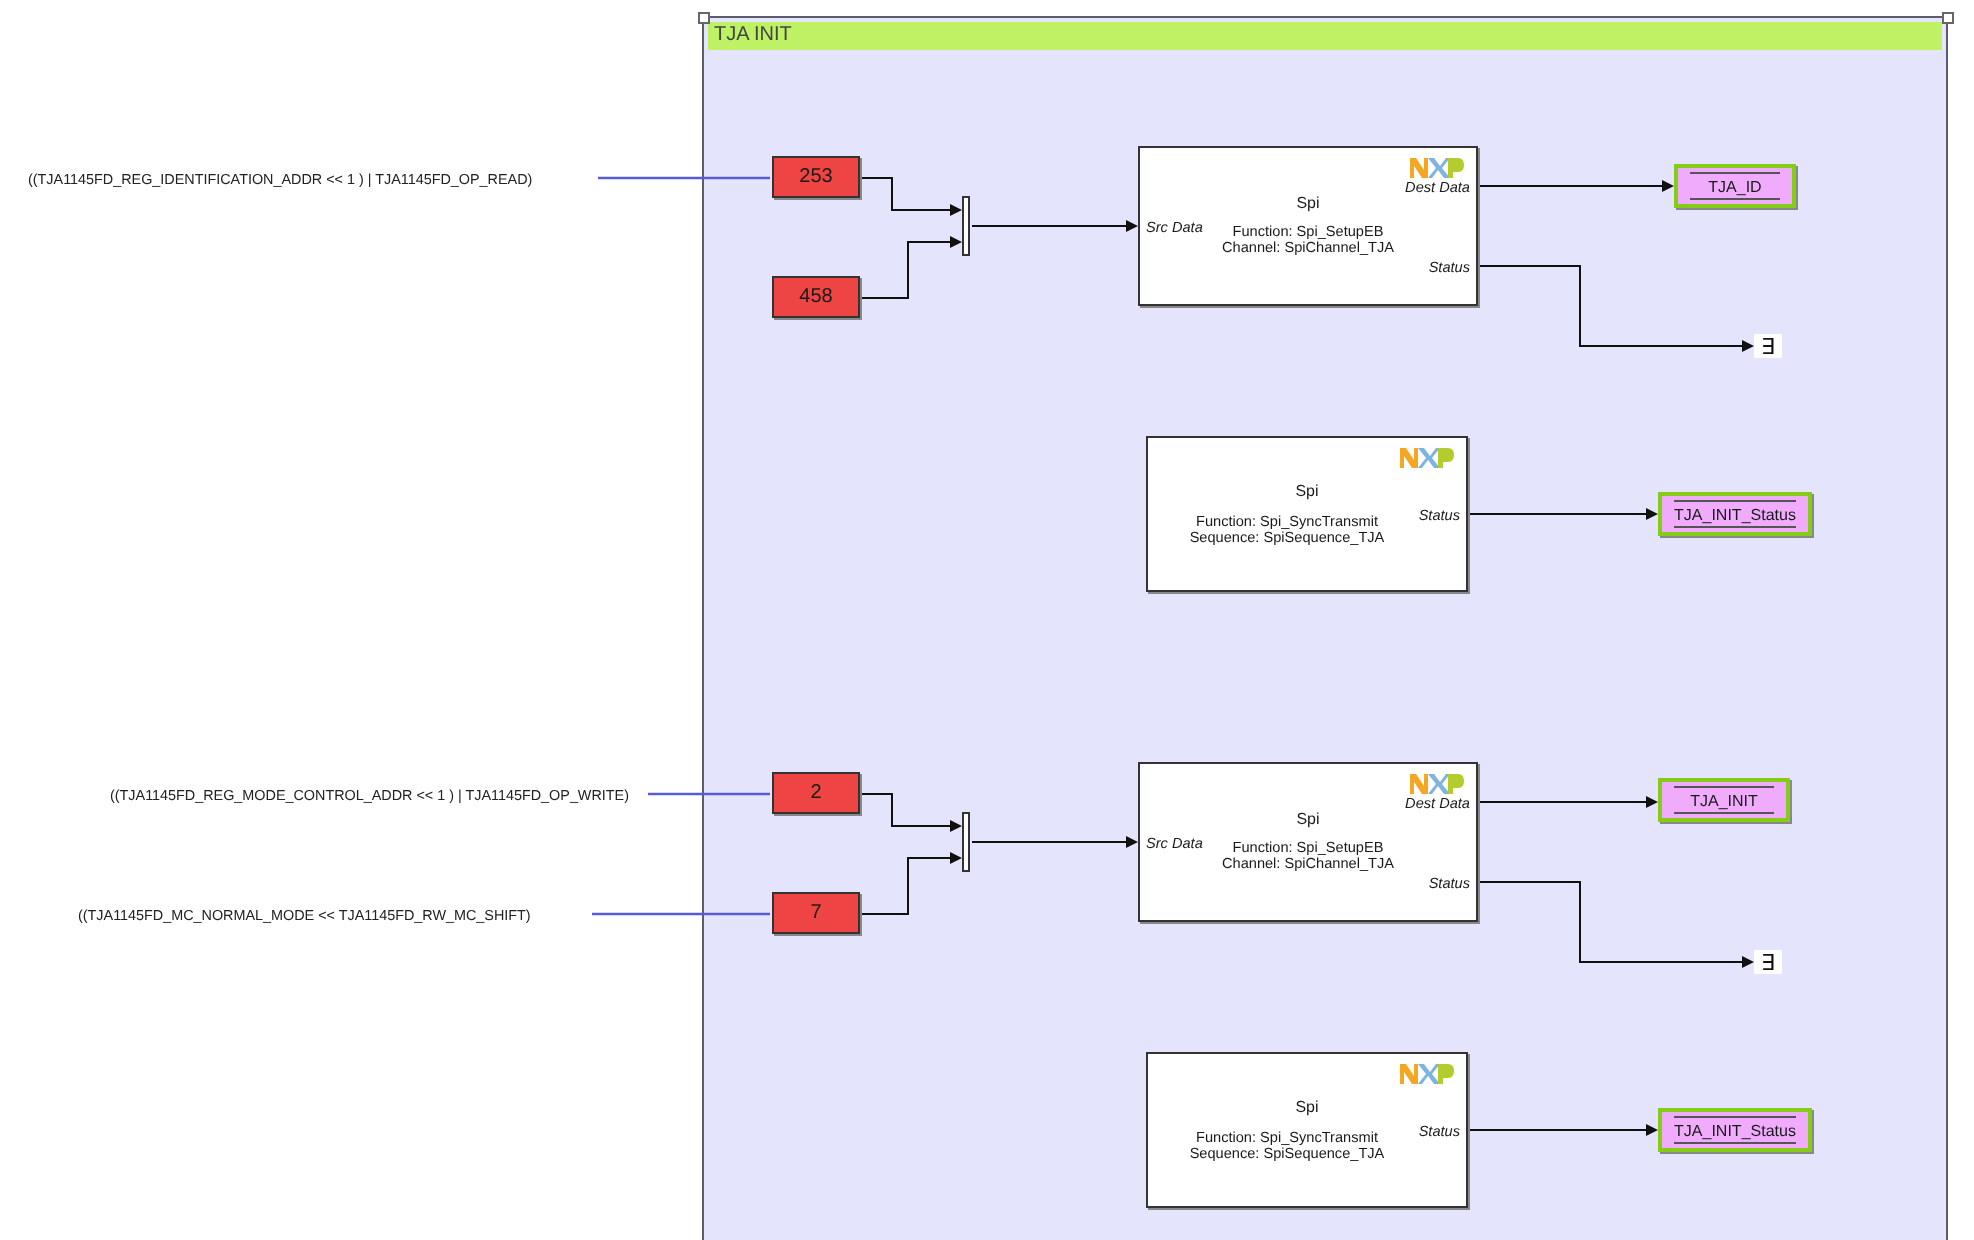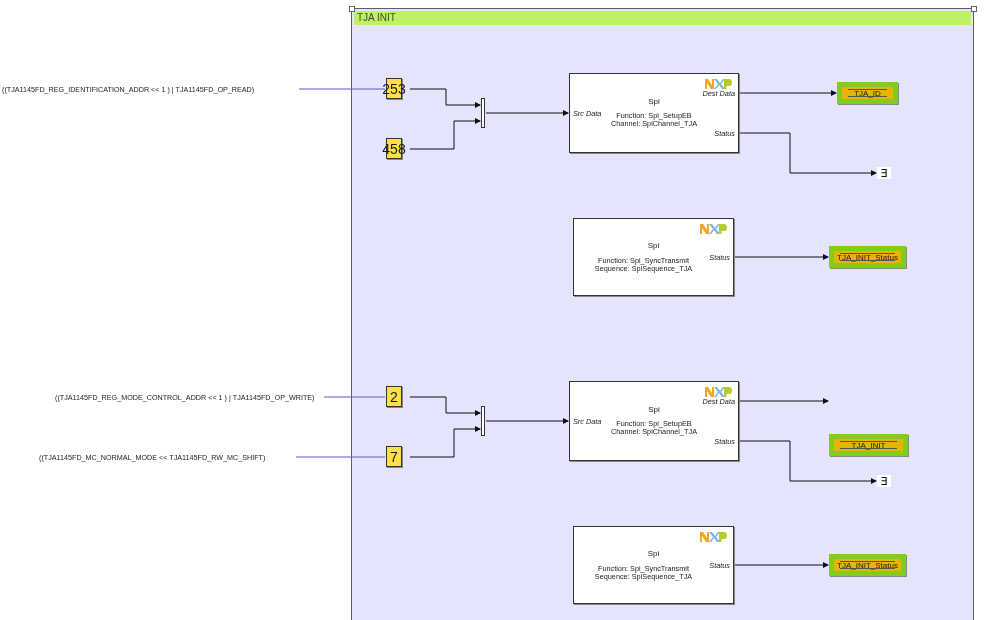--- a/index.html
+++ b/index.html
@@ -21,38 +21,38 @@
   .subsystem-title {
     position: absolute; left: 3px; top: 1px; font-size: 10px; color: #444;
   }
   .corner-handle {
     position: absolute; width: 4px; height: 4px; border: 1px solid #666; background: #fff;
   }
   .label-expr {
     position: absolute; font-size: 7.2px; color: #222; white-space: nowrap; text-align: right;
   }
   .const-block {
-    position: absolute; width: 16px; height: 21px; background: #fde047;
+    position: absolute; width: 44px; height: 21px; background: #ef4444;
     border: 1px solid #333; box-shadow: 1px 1px 0 #888; box-sizing: border-box;
-    font-size: 14px; display: flex; align-items: center; justify-content: center;
+    font-size: 10px; display: flex; align-items: center; justify-content: center;
   }
   .mux {
     position: absolute; width: 4px; height: 30px; background: #fff;
     border: 1px solid #333; box-sizing: border-box;
   }
   .spi-block {
     position: absolute; background: #fff; border: 1px solid #333;
     box-shadow: 1px 1px 0 #888; box-sizing: border-box;
   }
   .spi-name { position: absolute; left: 0; right: 0; text-align: center; font-size: 8px; }
   .spi-info { position: absolute; left: 0; right: 0; text-align: center; font-size: 7.3px; line-height: 8px; }
   .port { position: absolute; font-size: 7.3px; white-space: nowrap; font-style: italic; }
   .nxp-logo { position: absolute; width: 28px; height: 12px; }
   .goto-block {
-    position: absolute; height: 22px; background: #eab308; border: 5px solid #84cc16;
+    position: absolute; height: 22px; background: #f0abfc; border: 2px solid #84cc16;
     box-shadow: 1px 1px 0 #888; box-sizing: border-box;
     font-size: 8px; display: flex; align-items: center; justify-content: center; text-align: right;
   }
   .goto-block::before, .goto-block::after {
     content: ""; position: absolute; left: 6px; right: 6px; height: 1px; background: #555;
   }
   .goto-block::before { top: 2px; }
   .goto-block::after { bottom: 2px; }
   .terminator {
     position: absolute; width: 14px; height: 12px; background: #fff;
@@ -92,21 +92,21 @@
 
   <polyline points="410,397 446,397 446,413 480,413" fill="none" stroke="#111" stroke-width="1" marker-end="url(#arr)"></polyline>
   <polyline points="410,457 454,457 454,429 480,429" fill="none" stroke="#111" stroke-width="1" marker-end="url(#arr)"></polyline>
   <line x1="486" y1="421" x2="568" y2="421" stroke="#111" stroke-width="1" marker-end="url(#arr)"></line>
   <line x1="738" y1="401" x2="828" y2="401" stroke="#111" stroke-width="1" marker-end="url(#arr)"></line>
   <polyline points="738,441 790,441 790,481 876,481" fill="none" stroke="#111" stroke-width="1" marker-end="url(#arr)"></polyline>
 
   <line x1="734" y1="565" x2="828" y2="565" stroke="#111" stroke-width="1" marker-end="url(#arr)"></line>
 </svg>
 
-<div class="label-expr" style="left:2px; top:85px;">((TJA1145FD_REG_IDENTIFICATION_ADDR &lt;&lt; 1 ) | TJA1145FD_OP_READ)</div>
+<div class="label-expr" style="left:14px; top:85px;">((TJA1145FD_REG_IDENTIFICATION_ADDR &lt;&lt; 1 ) | TJA1145FD_OP_READ)</div>
 <div class="label-expr" style="left:31px; top:393px;margin-left:24px;">((TJA1145FD_REG_MODE_CONTROL_ADDR &lt;&lt; 1 ) | TJA1145FD_OP_WRITE)</div>
 <div class="label-expr" style="left:39px; top:453px;">((TJA1145FD_MC_NORMAL_MODE &lt;&lt; TJA1145FD_RW_MC_SHIFT)</div>
 
 <div class="const-block" style="left:386px; top:78px;">253</div>
 <div class="const-block" style="left:386px; top:138px;">458</div>
 <div class="const-block" style="left:386px; top:386px;">2</div>
 <div class="const-block" style="left:386px; top:446px;">7</div>
 
 <div class="mux" style="left:481px; top:98px;"></div>
 <div class="mux" style="left:481px; top:406px;"></div>
@@ -158,17 +158,17 @@
     <path d="M20,1 H25 Q28,1 28,4.5 Q28,8 25,8 H22.5 V11 H20 Z" fill="#b5cc2e"></path>
   </svg>
   <div class="spi-name" style="top:22px;">Spi</div>
   <div class="spi-info" style="top:38px; right:20px;">Function: Spi_SyncTransmit</div>
   <div class="spi-info" style="top:46px; right:20px;">Sequence: SpiSequence_TJA</div>
   <div class="port" style="right:3px; top:34px;">Status</div>
 </div>
 
 <div class="goto-block" style="left:837px; top:82px; width:61px;">TJA_ID</div>
 <div class="goto-block" style="left:829px; top:246px; width:77px;">TJA_INIT_Status</div>
-<div class="goto-block" style="left:829px; top:389px; width:79px;margin-top:45px;">TJA_INIT</div>
+<div class="goto-block" style="left:829px; top:389px; width:66px;">TJA_INIT</div>
 <div class="goto-block" style="left:829px; top:554px; width:77px;">TJA_INIT_Status</div>
 
 <div class="terminator" style="left:877px; top:167px;">∃</div>
 <div class="terminator" style="left:877px; top:475px;">∃</div>
 
 </body></html>

